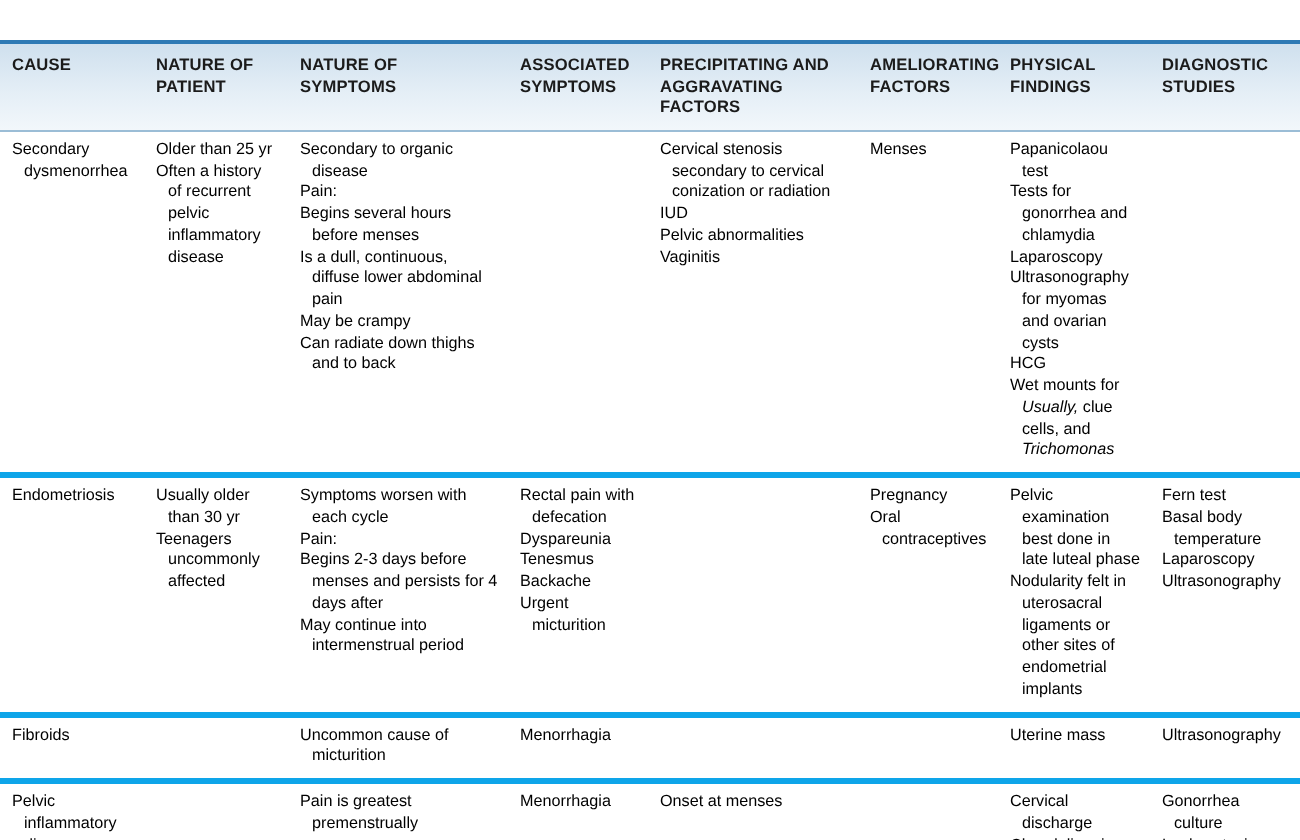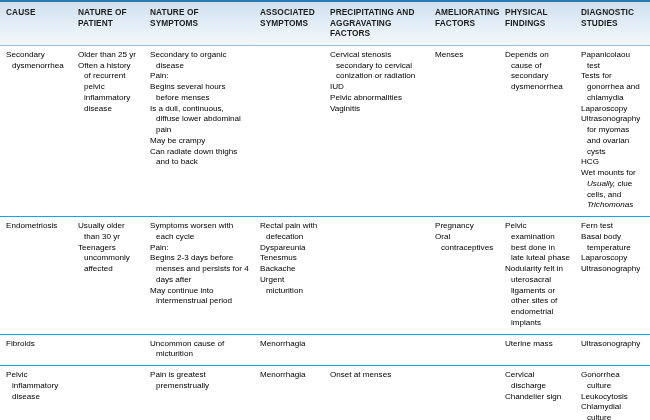--- a/index.html
+++ b/index.html
@@ -15,20 +15,21 @@
     color: #000000;
   }
 
   .table-wrap {
     width: 650px;
     height: 368px;
     position: relative;
     box-sizing: border-box;
     display: flex;
     flex-direction: column;
+    margin-top: 20px;
   }
 
   
   .thead {
     background: linear-gradient(to bottom, #cfe0ee 0%, #e4eef6 55%, #f2f7fb 100%);
     border-top: 2px solid #2e7ab5;
     border-bottom: 1px solid #9bbdd6;
     display: flex;
     padding: 5px 0 6px 0;
     box-sizing: border-box;
@@ -47,21 +48,21 @@
 
   
   .tbody {
     flex: 1 1 auto;
     display: flex;
     flex-direction: column;
     background: #ffffff;
   }
   .row {
     display: flex;
-    border-bottom: 1px solid #0ea5e9;
+    border-bottom: 3px solid #0ea5e9;
     box-sizing: border-box;
     padding: 4px 0 5px 0;
   }
   .row:last-child { border-bottom: none; }
 
   .td {
     font-size: 8.1px;
     line-height: 1.33;
     box-sizing: border-box;
     padding: 0 5px 0 6px;
@@ -134,25 +135,20 @@
             <li>IUD</li>
             <li>Pelvic abnormalities</li>
             <li>Vaginitis</li>
           </ul>
         </div>
         <div class="td c5">
           <ul class="cell-list">
             <li>Menses</li>
           </ul>
         </div>
-        <div class="td c6">
-          <ul class="cell-list">
-            <li>Depends on cause of secondary dysmenorrhea</li>
-          </ul>
-        </div>
         <div class="td c7">
           <ul class="cell-list">
             <li>Papanicolaou test</li>
             <li>Tests for gonorrhea and chlamydia</li>
             <li>Laparoscopy</li>
             <li>Ultrasonography for myomas and ovarian cysts</li>
             <li>HCG</li>
             <li>Wet mounts for <i>Usually,</i> clue cells, and <i>Trichomonas</i></li>
           </ul>
         </div>

